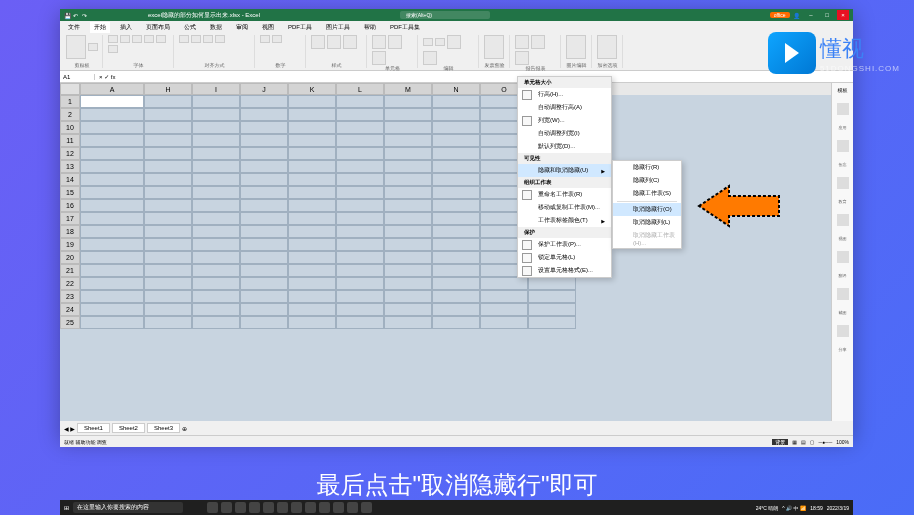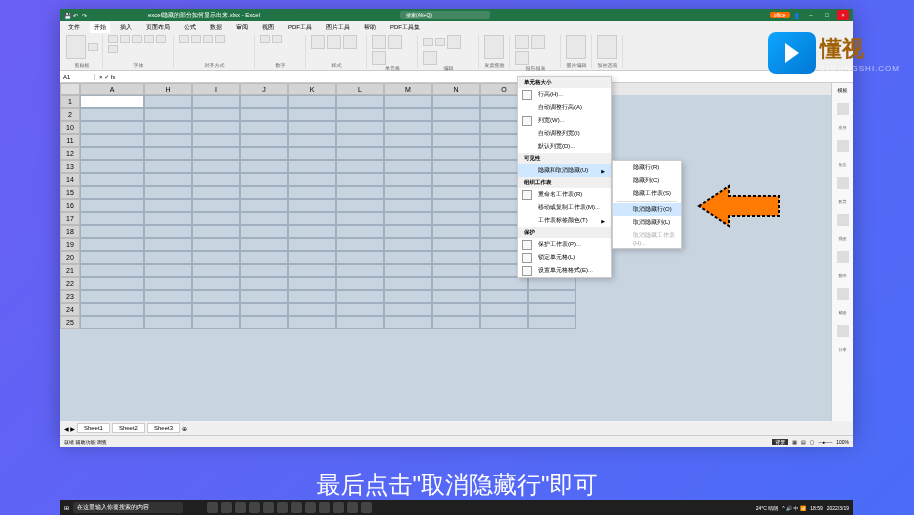--- a/index.html
+++ b/index.html
@@ -52,21 +52,21 @@
   .cm-item .submenu-arrow { margin-left: auto; font-size: 5px; }
   .cm-item .icn { position: absolute; left: 4px; width: 10px; height: 10px; border: 1px solid #999; background: #f8f8f8; }
   .cm-sep { height: 1px; background: #ddd; margin: 1px 4px; }
   .cm-item.disabled { color: #aaa; }
   .arrow { position: absolute; left: 694px; top: 182px; z-index: 200; }
   .caption { position: absolute; bottom: 14px; left: 0; width: 100%; text-align: center; color: #fff; font-size: 24px; font-weight: 300; }
   .logo { position: absolute; right: 14px; top: 32px; display: flex; align-items: center; gap: 4px; z-index: 300; }
   .logo .play { width: 48px; height: 42px; background: linear-gradient(135deg, #0ea5ff, #0078d4); border-radius: 8px; display: flex; align-items: center; justify-content: center; }
   .logo .play::after { content: ""; border-left: 14px solid #fff; border-top: 10px solid transparent; border-bottom: 10px solid transparent; }
   .logo .text { display: flex; flex-direction: column; }
-  .logo .cn { color: #a16207; font-size: 22px; font-weight: bold; }
+  .logo .cn { color: #3b82f6; font-size: 22px; font-weight: normal; }
   .logo .en { color: rgba(255,255,255,0.6); font-size: 8px; letter-spacing: 1px; }
   .taskbar { position: absolute; bottom: 0; left: 60px; width: 793px; height: 15px; background: #1f1f1f; display: flex; align-items: center; padding: 0 4px; gap: 4px; font-size: 6px; color: #fff; }
   .tb-search { background: #333; padding: 1px 4px; width: 110px; border-radius: 2px; }
   .tb-icons { display: flex; gap: 3px; margin-left: 20px; }
   .tb-icon { width: 11px; height: 11px; background: #444; border-radius: 2px; }
   .tb-right { margin-left: auto; display: flex; gap: 4px; align-items: center; font-size: 5px; }
 </style>
 </head>
 <body>
 

